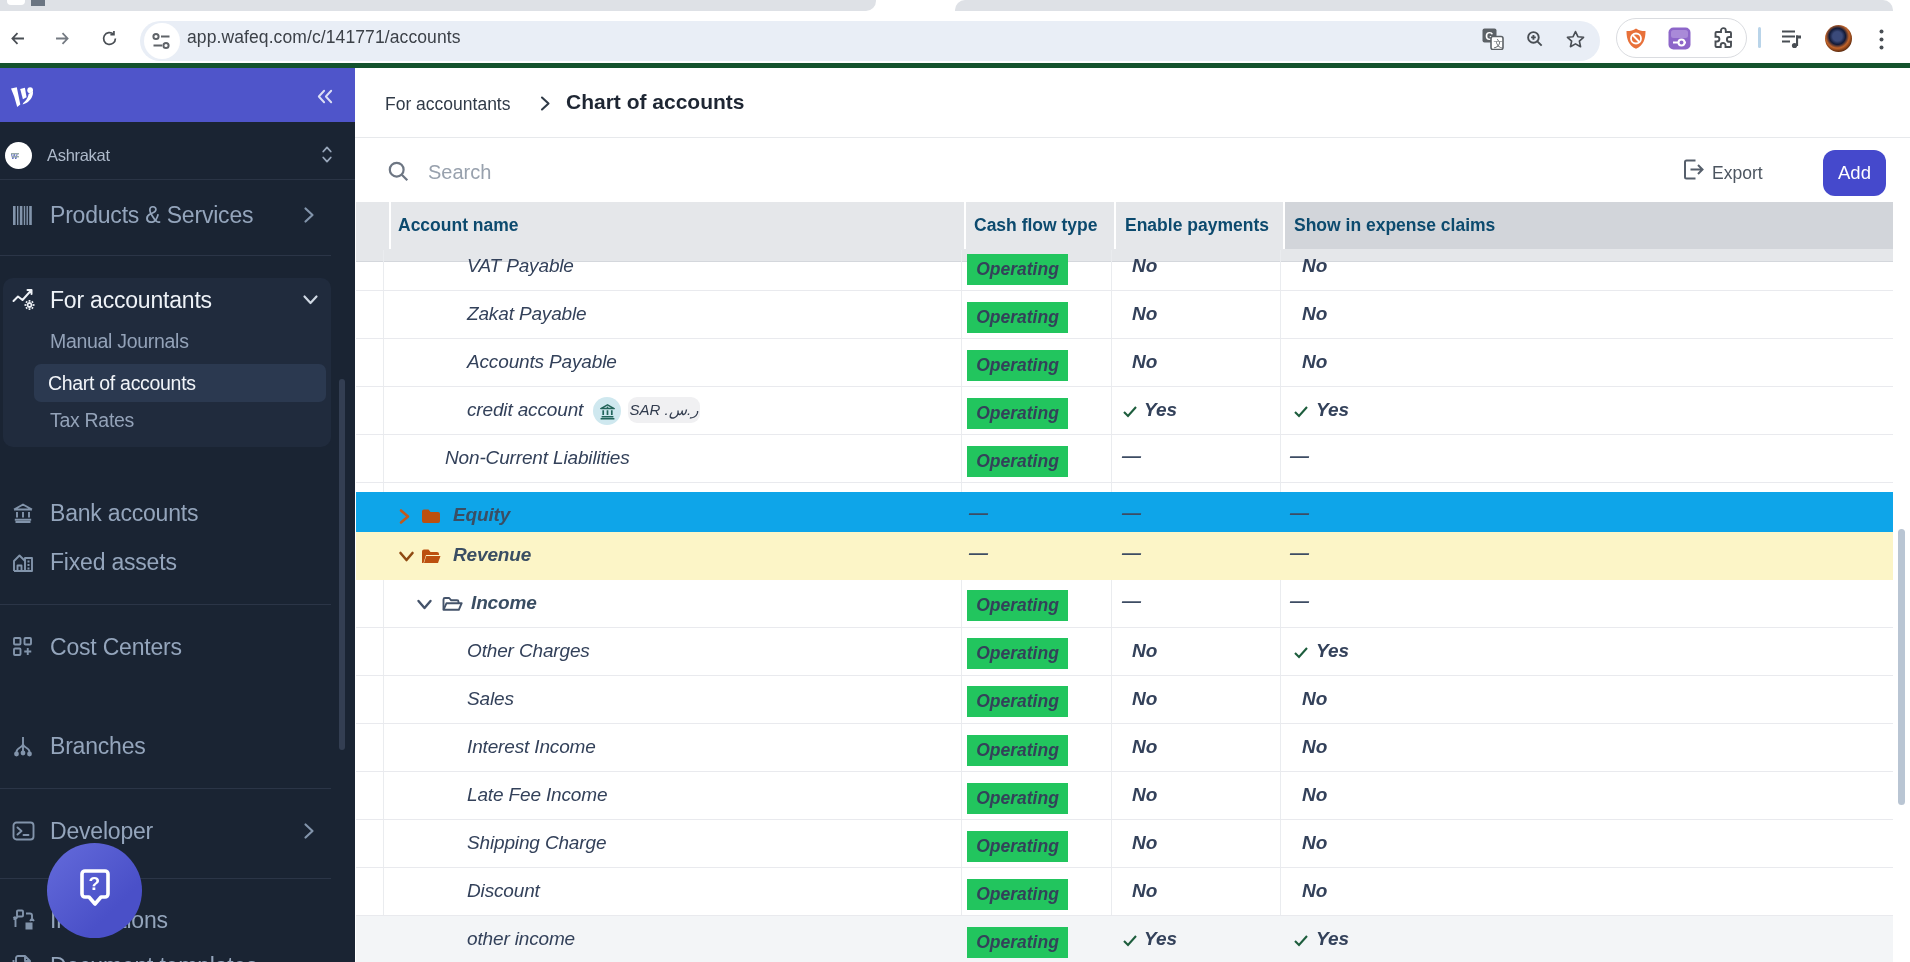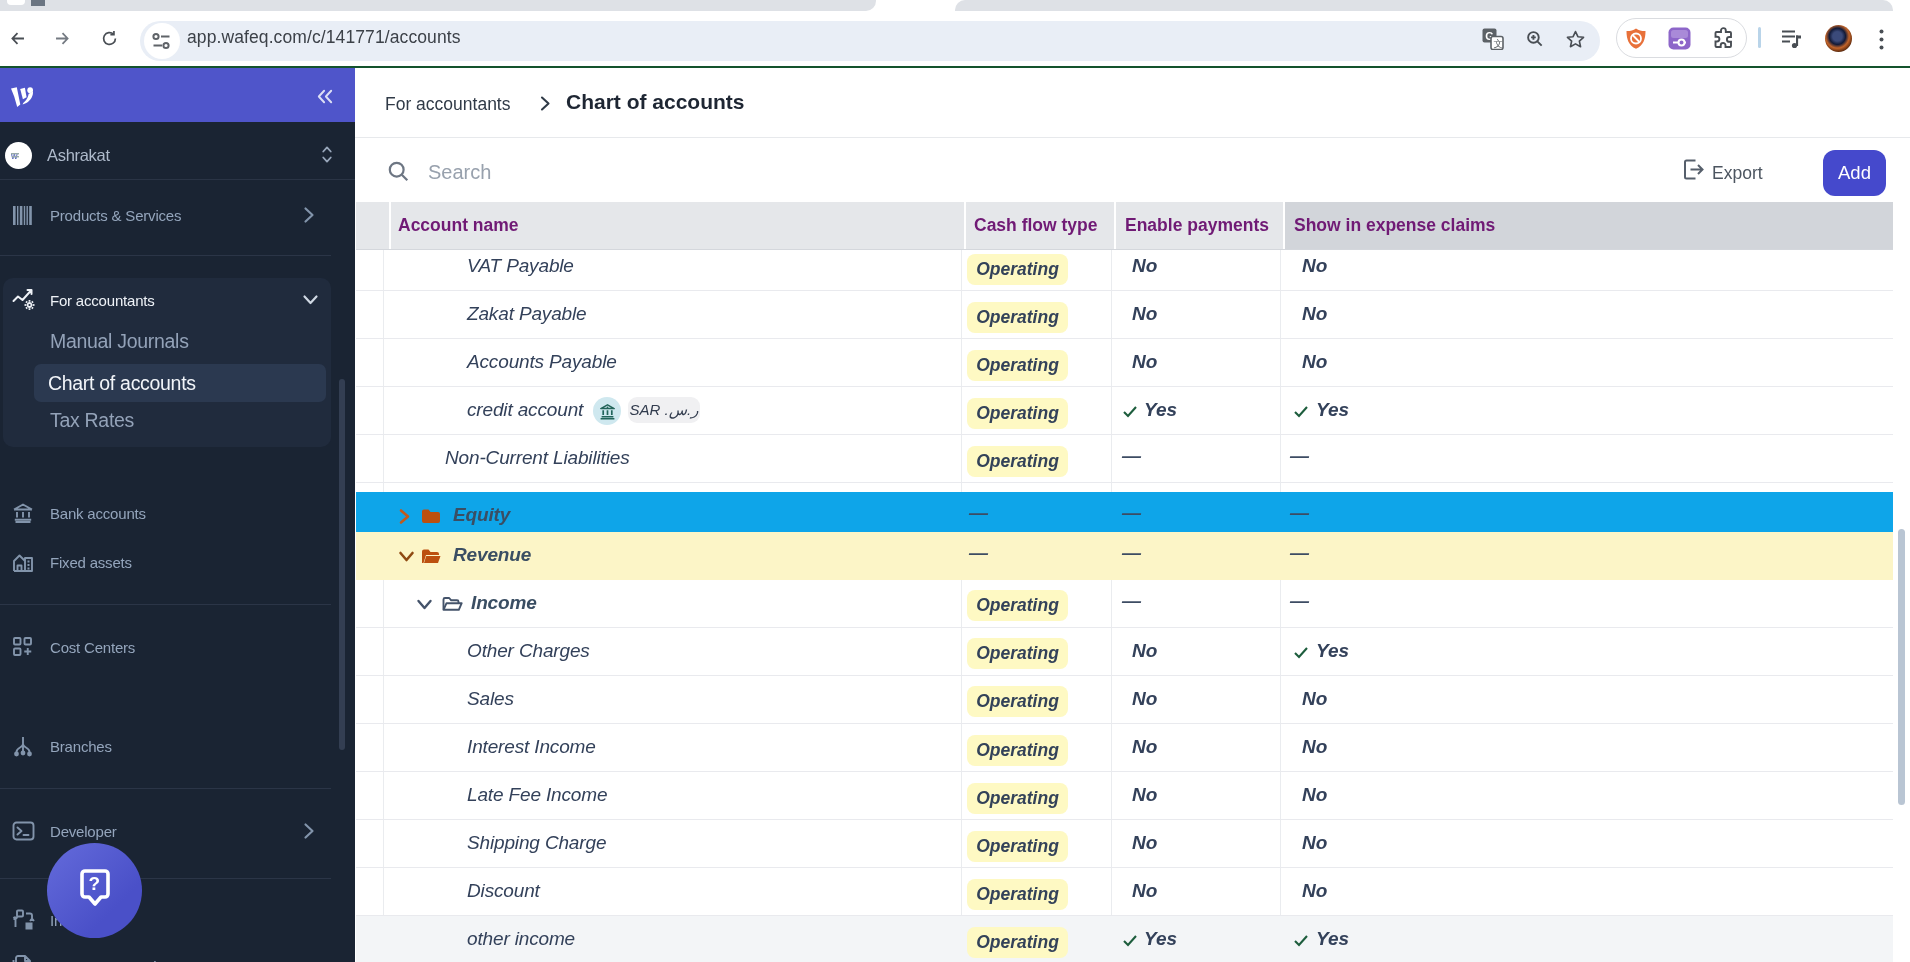--- a/index.html
+++ b/index.html
@@ -8,36 +8,36 @@
 .abs { position:absolute; }
 
 
 #tabstrip { position:absolute; left:0; top:0; width:1910px; height:11px; background:#fff; }
 #ts-left { position:absolute; left:0; top:0; width:876px; height:11px; background:#dee1e6; border-bottom-right-radius:10px; }
 #ts-right { position:absolute; left:955px; top:0; width:938px; height:11px; background:#dee1e6; border-top-left-radius:10px; border-top-right-radius:10px; }
 #ts-mini { position:absolute; left:7px; top:0; width:18px; height:5px; background:#fff; border-radius:0 0 4px 4px; }
 #ts-sq { position:absolute; left:31px; top:0; width:14px; height:6px; background:#6b7582; }
 
 
-#toolbar { position:absolute; left:0; top:11px; width:1910px; height:57px; background:#fff; border-bottom:2px solid #14532d; }
+#toolbar { position:absolute; left:0; top:11px; width:1910px; height:57px; background:#fff; border-bottom:5px solid #14532d; }
 #omnibox { position:absolute; left:140px; top:10px; width:1460px; height:40px; border-radius:20px; background:#e9eef6; }
 #sitecircle { position:absolute; left:144px; top:12px; width:36px; height:36px; border-radius:50%; background:#fff; }
 #url { position:absolute; left:187px; top:16px; font-size:17.5px; color:#3c4148; letter-spacing:0.1px; }
 #extpill { position:absolute; left:1616px; top:7px; width:131px; height:40px; border:1px solid #dadce0; border-radius:20px; background:#fff; }
 #avatar { position:absolute; left:1825px; top:14px; width:27px; height:27px; border-radius:50%;
   background:radial-gradient(circle at 46% 42%, #3b4a7a 0 22%, #121a38 38%, #c2642a 55%, #7a3a14 68%, #241108 82%); }
 .tbicon { position:absolute; color:#4c5157; }
 
 
 #sidebar { position:absolute; left:0; top:68px; width:355px; height:894px; background:#1a2433; overflow:hidden; }
 #sb-head { position:absolute; left:0; top:0; width:355px; height:54px; background:#4f55ca; }
 #sb-user { position:absolute; left:0; top:54px; width:355px; height:58px; border-bottom:1px solid #2a3445;text-align:right; }
 #sb-user .av { position:absolute; left:5px; top:19.5px; width:27px; height:27px; border-radius:50%; background:#fff; }
 #sb-user .nm { position:absolute; left:47px; top:23.5px; font-size:16.5px; letter-spacing:-0.3px; color:#aebacb; }
-.nav { position:absolute; left:0; width:285px; height:49px; display:flex; align-items:center; color:#94a5bc; font-size:15px; letter-spacing:-0.2px; }
+.nav { position:absolute; left:0; width:285px; height:49px; display:flex; align-items:center; color:#94a5bc; font-size:23px; letter-spacing:-0.2px; }
 .nav svg { position:absolute; left:12px; }
 .nav .lb { position:absolute; left:50px; }
 .nav .chev { position:absolute; left:303px; }
 .sbdiv { position:absolute; left:0; width:331px; height:1px; background:#2b3547; }
 #sb-panel { position:absolute; left:3px; top:210px; width:328px; height:169px; background:#202b3d; border-radius:10px; }
 #sb-active { position:absolute; left:34px; top:296px; width:292px; height:38px; background:#2b3950; border-radius:7px; }
 .subnav { position:absolute; left:50px; color:#93a2b8; font-size:19.5px; letter-spacing:-0.3px; }
 #sb-thumb { position:absolute; left:339px; top:311px; width:6px; height:371px; border-radius:3px; background:#333e52; }
 #fab { position:absolute; left:47px; top:775px; width:95px; height:95px; border-radius:50%;
   background:linear-gradient(135deg,#646bdb 0%,#4a50c8 70%); display:flex; align-items:center; justify-content:center; }
@@ -47,32 +47,32 @@
 #crumbs { position:absolute; left:0; top:0; width:1555px; height:70px; border-bottom:1px solid #e7e9ec; }
 #crumbs .c1 { position:absolute; left:30px; top:26px; font-size:17.5px; color:#303a47; }
 #crumbs .c2 { position:absolute; left:211px; top:22px; font-size:21px; font-weight:bold; color:#1e2633; }
 #controls { position:absolute; left:0; top:71px; width:1555px; height:131px; }
 #searchph { position:absolute; left:73px; top:22px; font-size:20px; color:#98a1ad; }
 #export { position:absolute; left:1357px; top:24px; font-size:17.5px; color:#4c5560; }
 #addbtn { position:absolute; left:1468px; top:11px; width:63px; height:46px; background:#4549cc; border-radius:12px;
   color:#fff; font-size:18.5px; display:flex; align-items:center; justify-content:center; }
 
 
-#thead { position:absolute; left:1px; top:134px; width:1537px; height:48px; background:#e5e7ea;
-  border-bottom:1px solid #d4d7dc; font-size:17.5px; font-weight:bold; color:#701a75; }
+#thead { position:absolute; left:1px; top:134px; width:1537px; height:60px; background:#e5e7ea;
+  border-bottom:1px solid #d4d7dc; font-size:17.5px; font-weight:bold; color:#0c4a6e; }
 #thead .hgap { position:absolute; top:0; width:2px; height:47px; background:#fff; }
 #thead .hdark { position:absolute; left:929px; top:0; width:608px; height:47px; background:#d2d5da; }
 .hlbl { position:absolute; top:13px; }
 #tbody { position:absolute; left:1px; top:182px; width:1537px; height:712px; overflow:hidden;font-style:italic; }
 .vline { position:absolute; top:0; width:1px; height:712px; background:#eaecef; }
 .row { position:absolute; left:0; width:1537px; height:48.1px; border-bottom:1px solid #e9eaee;
   font-size:19px; color:#33415a; }
 .row .nm { position:absolute; top:12px; letter-spacing:-0.15px; }
 .gname { font-weight:bold; color:#3a4e63; }
-.chip { position:absolute; left:611px; top:10.5px; width:101px; height:31px; background:#fef9c3; border-radius:8px;
+.chip { position:absolute; left:611px; top:10.5px; width:101px; height:31px; background:#22c55e; border-radius:0;
   font-size:17.5px; font-weight:bold; color:#334259; display:flex; align-items:center; justify-content:center; }
 .no2 { position:absolute; left:776px; top:12px; font-weight:bold; }
 .no3 { position:absolute; left:946px; top:12px; font-weight:bold; }
 .yes2 { position:absolute; left:788px; top:12px; font-weight:bold; }
 .yes3 { position:absolute; left:960px; top:12px; font-weight:bold; }
 .d1 { position:absolute; left:613px; top:10px; font-weight:bold; color:#3d4c63; }
 .d2 { position:absolute; left:766px; top:10px; font-weight:bold; color:#3d4c63; }
 .d3 { position:absolute; left:934px; top:10px; font-weight:bold; color:#3d4c63; }
 #mthumb { position:absolute; left:1898px; top:529px; width:7px; height:276px; border-radius:3.5px; background:#b9c5d3; }
 </style>

